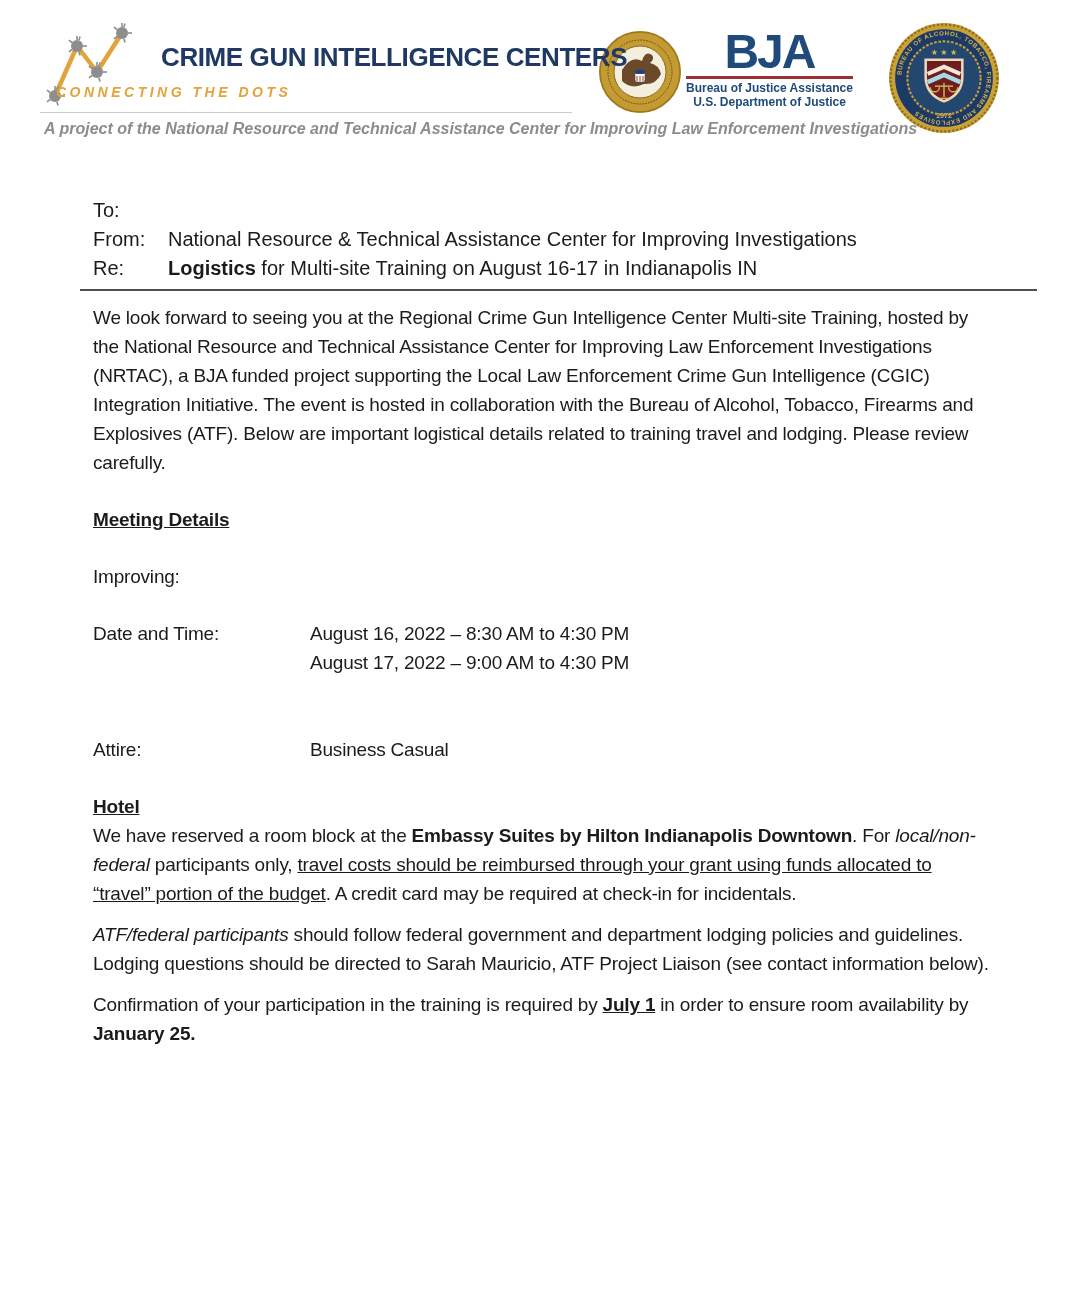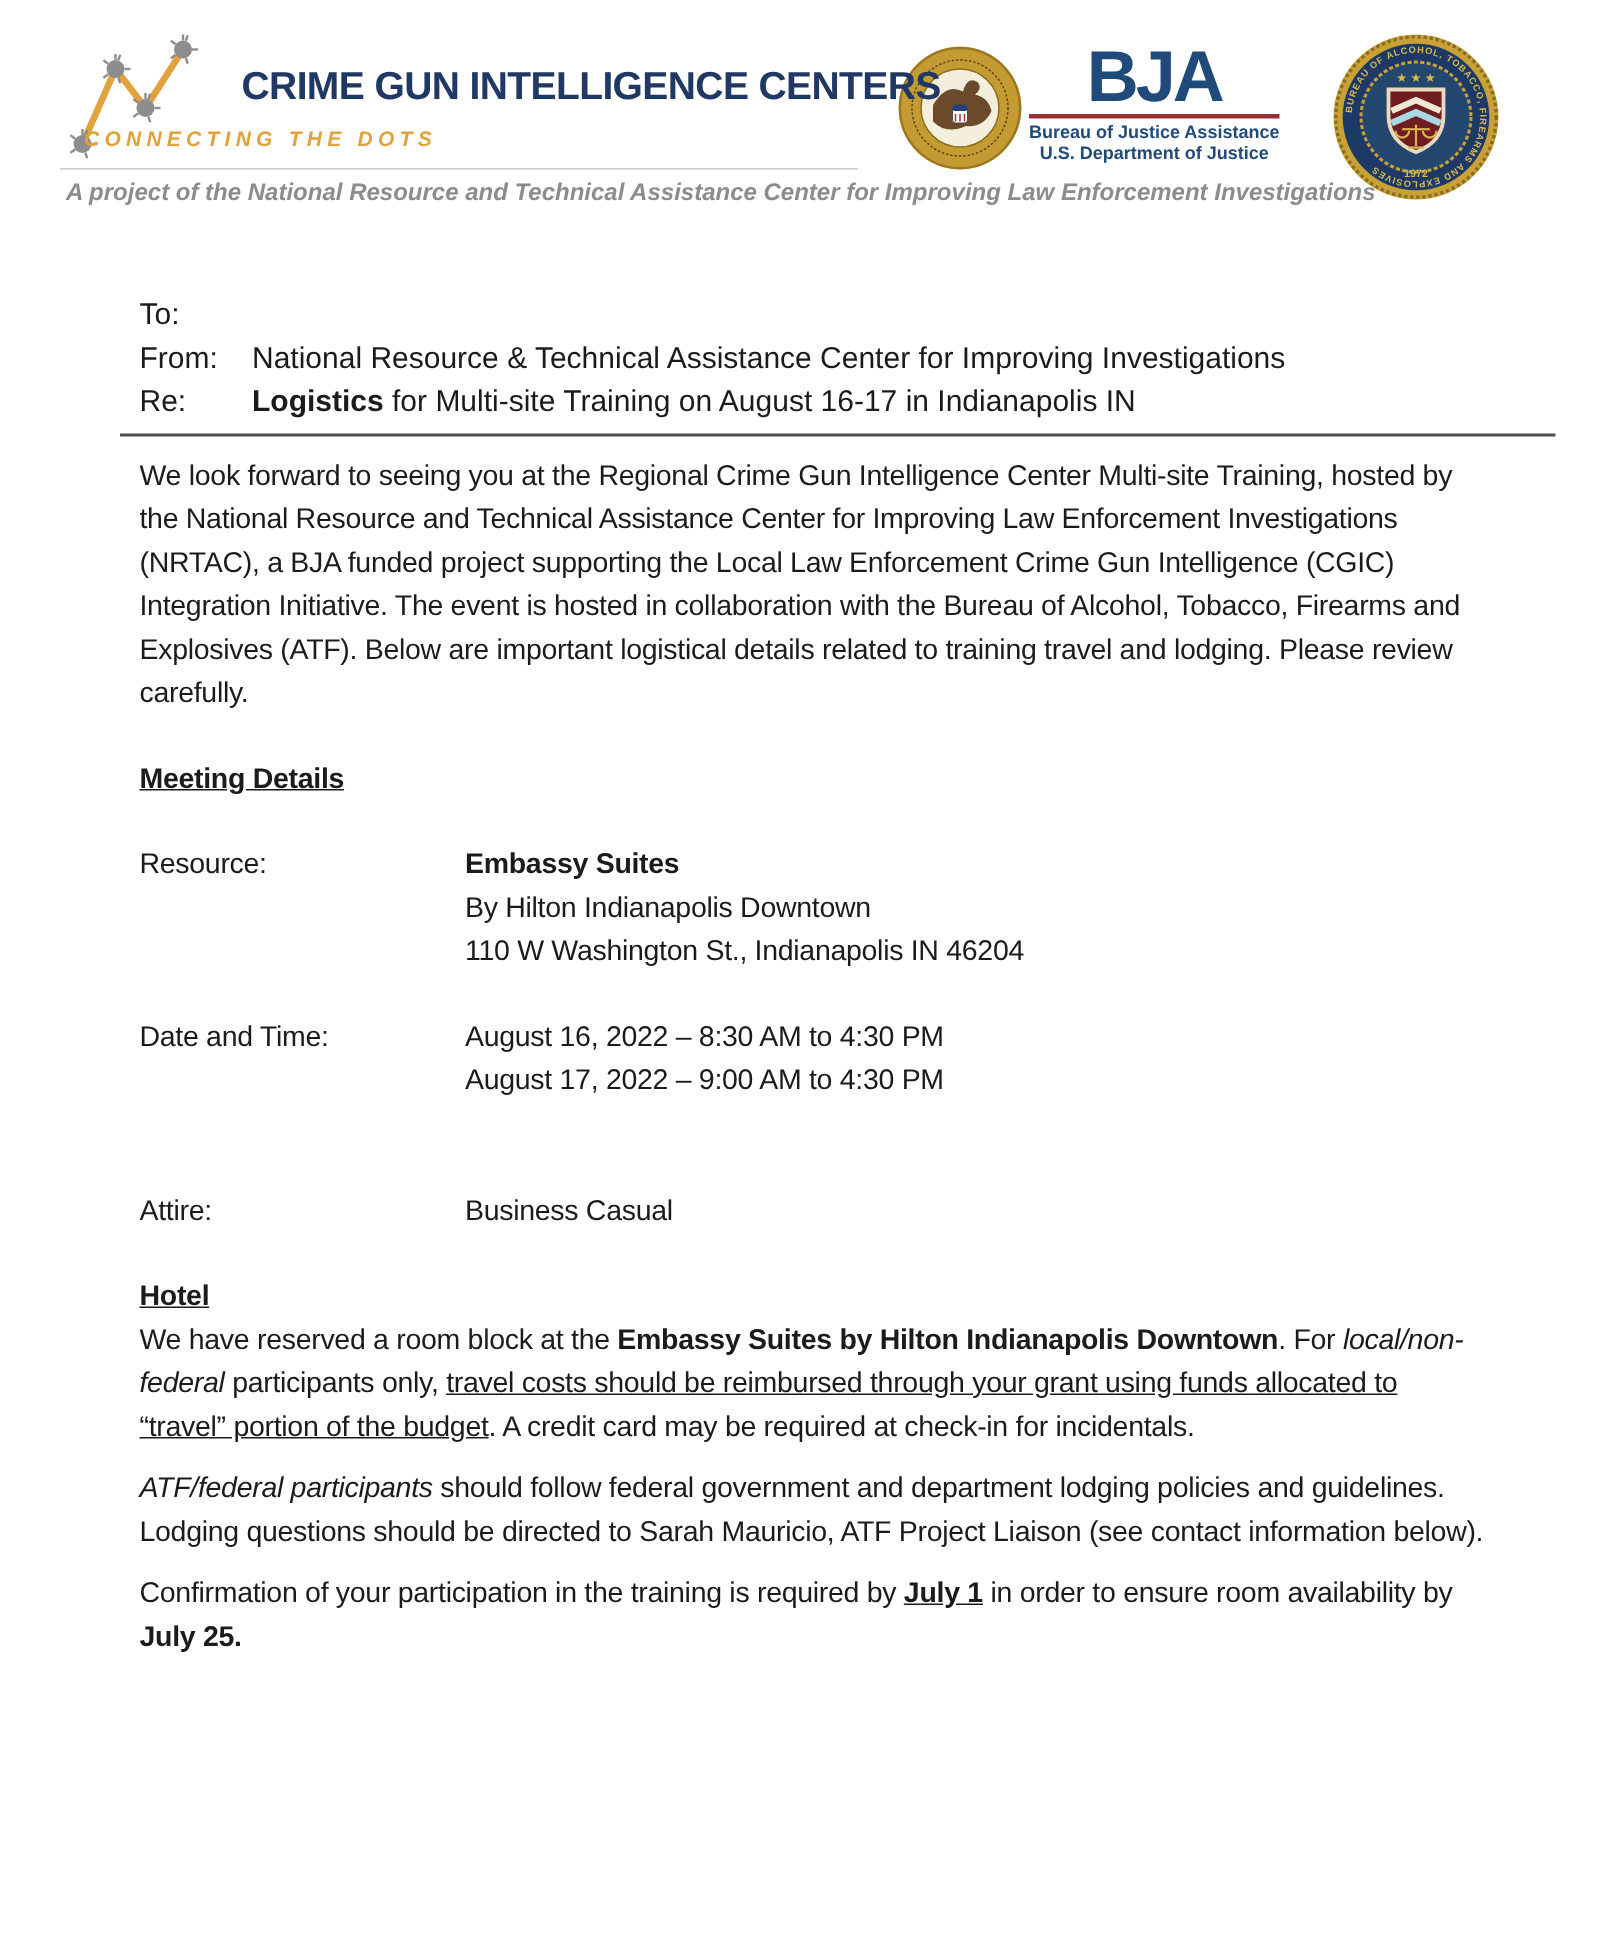--- a/index.html
+++ b/index.html
@@ -153,26 +153,21 @@
     <hr class="rule">
 
     <div class="body-text">
 
 
       <div class="para">We look forward to seeing you at the Regional Crime Gun Intelligence Center Multi-site Training, hosted by the National Resource and Technical Assistance Center for Improving Law Enforcement Investigations (NRTAC), a BJA funded project supporting the Local Law Enforcement Crime Gun Intelligence (CGIC) Integration Initiative. The event is hosted in collaboration with the Bureau of Alcohol, Tobacco, Firearms and Explosives (ATF). Below are important logistical details related to training travel and lodging. Please review carefully.</div>
 
       <div class="heading">Meeting Details</div>
 
       <div class="kv">
-        <span class="kv-label">Resource:</span>
-        <span class="kv-value">
-          <span class="b">Embassy Suites</span><br>
-          <span>By Hilton Indianapolis Downtown</span><br>
-          <span>110 W Washington St., Indianapolis IN 46204</span>
-        </span>
+        <span class="kv-label">Improving:</span>
       </div>
 
       <div class="kv">
         <span class="kv-label">Date and Time:</span>
         <span class="kv-value">
           <span>August 16, 2022 – 8:30 AM to 4:30 PM</span><br>
           <span>August 17, 2022 – 9:00 AM to 4:30 PM</span>
         </span>
       </div>
 
@@ -180,17 +175,17 @@
         <span class="kv-label">Attire:</span>
         <span class="kv-value">Business Casual</span>
       </div>
 
       <div class="hotel-head">Hotel</div>
 
       <div><span>We have reserved a room block at the </span><span class="b">Embassy Suites by Hilton Indianapolis Downtown</span><span>. For </span><span class="i">local/non-federal</span><span> participants only, </span><span class="u">travel costs should be reimbursed through your grant using funds allocated to “travel” portion of the budget</span><span>. A credit card may be required at check-in for incidentals.</span></div>
 
       <div class="para"><span class="i">ATF/federal participants</span><span> should follow federal government and department lodging policies and guidelines. Lodging questions should be directed to Sarah Mauricio, ATF Project Liaison (see contact information below).</span></div>
 
-      <div class="para"><span>Confirmation of your participation in the training is required by </span><span class="bu">July 1</span><span> in order to ensure room availability by </span><span class="b">July 25.</span></div>
+      <div class="para"><span>Confirmation of your participation in the training is required by </span><span class="bu">July 1</span><span> in order to ensure room availability by </span><span class="b">January 25.</span></div>
 
     </div>
   </div>
 </div>
 
 </body></html>

